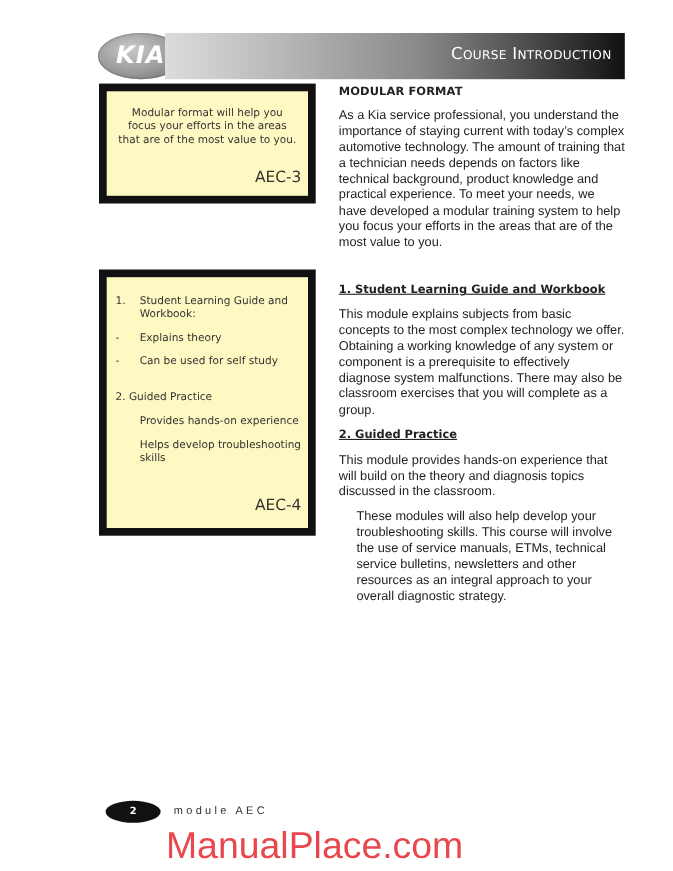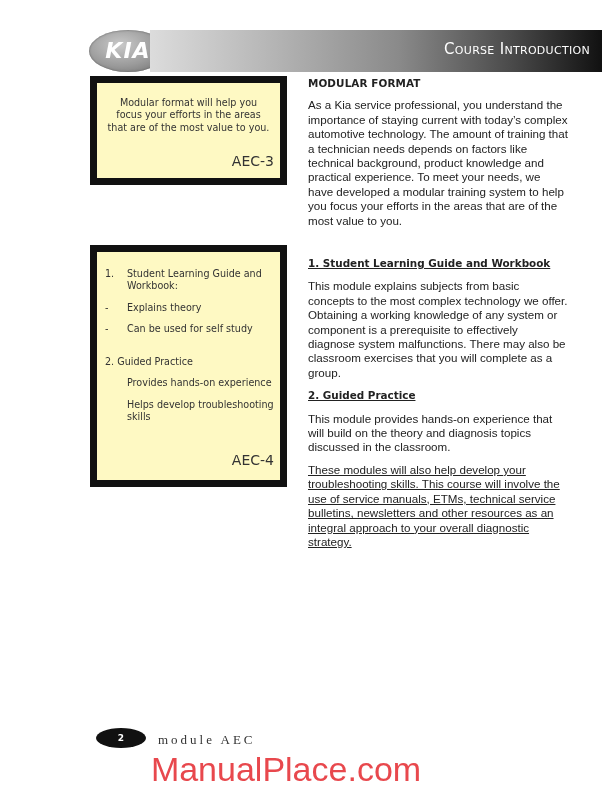--- a/index.html
+++ b/index.html
@@ -1,18 +1,18 @@
 <!DOCTYPE html>
 <html><head>
   <meta charset="utf-8">
   <style>
     html, body { margin: 0; padding: 0; background: #ffffff; }
     body { width: 612px; height: 792px; position: relative; overflow: hidden; font-family: "Liberation Sans", sans-serif; color: #222; }
 
-    .header-bar { position: absolute; left: 150px; top: 30px; width: 452px; height: 42px;
+    .header-bar { position: absolute; left: 150px; top: 30px; width: 418px; height: 42px;
       background: linear-gradient(to right, #dcdcdc 0%, #b8b8b8 25%, #8a8a8a 55%, #4a4a4a 80%, #111 100%); }
     .header-title { position: absolute; right: 12px; top: 10px; color: #ffffff; font-family: "DejaVu Sans", sans-serif; font-size: 15px; font-variant: small-caps; letter-spacing: 0.3px; }
 
     .logo { position: absolute; left: 89px; top: 30px; width: 78px; height: 42px; border-radius: 50%;
       background: radial-gradient(ellipse at 40% 35%, #c9c9c9 0%, #9a9a9a 55%, #6a6a6a 100%); box-shadow: inset 0 0 2px #555; font-style: italic; }
     .logo-text { position: absolute; left: 0; right: 0; top: 8px; text-align: center; color: #fff; font-family: "DejaVu Sans", sans-serif; font-weight: bold; font-size: 22px; letter-spacing: 1px; }
 
     .slide-box { position: absolute; left: 90px; width: 183px; border: 7px solid #111; background: #fef9c3; font-family: "DejaVu Sans", sans-serif; font-size: 9.6px; color: #333; }
     .box1 { top: 76px; height: 95px; }
     .box2 { top: 245px; height: 228px; }
@@ -28,21 +28,21 @@
     .row .txt { flex: 1; }
     .row.gap { margin-top: 21px; }
     .row.plain .mark { width: 0; flex: 0 0 0; }
     .row.indent .mark { width: 22px; flex: 0 0 22px; }
 
     .col { position: absolute; left: 308px; width: 260px; font-size: 11.6px; line-height: 14.4px; color: #222; }
     .heading { font-family: "DejaVu Sans", sans-serif; font-weight: bold; font-size: 10.4px; color: #222; letter-spacing: 0.1px; }
     .subhead { font-family: "DejaVu Sans", sans-serif; font-weight: bold; font-size: 10.4px; text-decoration: underline; color: #222; }
 
     .footer-badge { position: absolute; left: 96px; top: 728px; width: 50px; height: 20px; border-radius: 50%; background: #111; color: #fff; text-align: center; font-family: "DejaVu Sans", sans-serif; font-weight: bold; font-size: 9px; line-height: 20px; }
-    .footer-module { position: absolute; left: 158px; top: 732px; font-family: Liberation Serif, serif; font-size: 13px; letter-spacing: 3px; color: #333; }
+    .footer-module { position: absolute; left: 158px; top: 732px; font-family: Liberation Sans, sans-serif; font-size: 10px; letter-spacing: 3px; color: #333; }
     .watermark { position: absolute; left: 0; width: 572px; top: 750px; text-align: center; color: #e8484d; font-family: "Liberation Sans", sans-serif; font-size: 34px; }
   </style>
 </head>
 <body>
 
 <div class="logo">
   <div class="logo-text">KIA</div>
 </div>
 
 <div class="header-bar">
@@ -87,18 +87,18 @@
 <div class="col" style="top:76px;">
   <div class="heading">MODULAR FORMAT</div>
   <p style="margin:8px 0 0 0;">As a Kia service professional, you understand the importance of staying current with today’s complex automotive technology.  The amount of training that a technician needs depends on factors like technical background, product knowledge and practical experience.  To meet your needs, we have developed a modular training system to help you focus your efforts in the areas that are of the most value to you.</p>
 </div>
 
 <div class="col" style="top:246px;">
   <div class="subhead" style="margin-top:10px;">1.  Student Learning Guide and Workbook</div>
   <p style="margin:9px 0 0 0;">This module explains subjects from basic concepts to the most complex technology we offer.  Obtaining a working knowledge of any system or component is a prerequisite to effectively diagnose system malfunctions. There may also be classroom exercises that you will complete as a group.</p>
   <div class="subhead" style="margin-top:8px;">2.  Guided Practice</div>
   <p style="margin:9px 0 0 0;">This module provides hands-on experience that will build on the theory and diagnosis topics discussed in the classroom.</p>
-  <p style="margin:8px 0 0 0;text-decoration:underline;">These modules will also help develop your troubleshooting skills.  This course will involve the use of service manuals, ETMs, technical service bulletins, newsletters and other resources as an integral approach to your overall diagnostic strategy.</p>
+  <p style="margin:8px 0 0 16px;">These modules will also help develop your troubleshooting skills.  This course will involve the use of service manuals, ETMs, technical service bulletins, newsletters and other resources as an integral approach to your overall diagnostic strategy.</p>
 </div>
 
 <div class="footer-badge">2</div>
 <div class="footer-module">module AEC</div>
 <div class="watermark">ManualPlace.com</div>
 
 </body></html>

